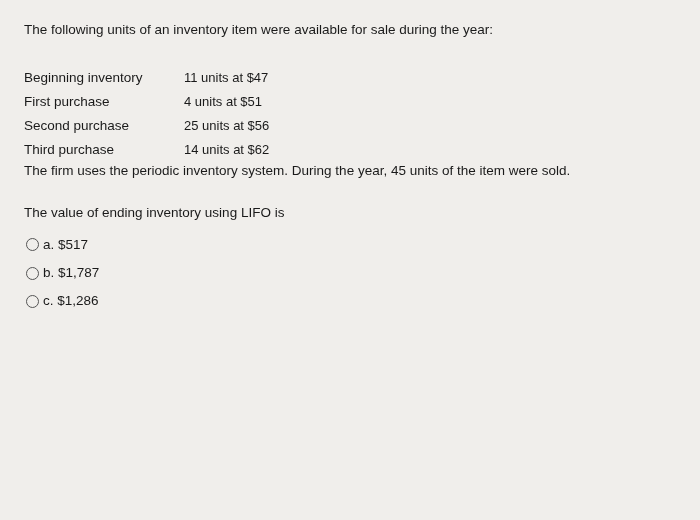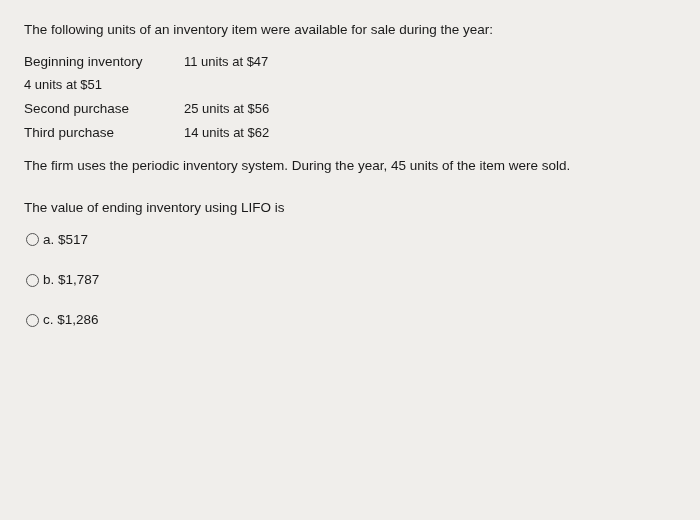--- a/index.html
+++ b/index.html
@@ -12,26 +12,25 @@
       width: 700px;
       height: 520px;
       background-color: #f0eeeb;
       font-family: Arial, sans-serif;
       font-size: 13.5px;
       color: #1a1a1a;
       padding: 20px 24px;
     }
 
     .intro-text {
-      margin-bottom: 10px;
+      margin-bottom: 26px;
       line-height: 1.5;
     }
 
     .inventory-table {
-      margin-bottom: 12px;
     }
 
     .inventory-row {
       display: flex;
       align-items: baseline;
       line-height: 1.75;
     }
 
     .inventory-label {
       width: 160px;
@@ -48,21 +47,21 @@
 
     .question {
       margin-bottom: 12px;
       line-height: 1.5;
       margin-top: 21px;
     }
 
     .options {
       display: flex;
       flex-direction: column;
-      gap: 20px;
+      gap: 8px;
       margin-left: 2px;
     }
 
     .option-item {
       display: flex;
       align-items: center;
       gap: 4px;
       font-size: 13.5px;
       line-height: 1.5;
     }
@@ -86,20 +85,21 @@
 
 <p class="intro-text">The following units of an inventory item were available for sale during the year:</p>
 
 <div class="inventory-table">
 
 <div class="inventory-row">
       <span class="inventory-label">Beginning inventory</span>
       <span class="inventory-value">11 units at $47</span>
     </div>
     <div class="inventory-row">
+      <span class="inventory-label">First purchase</span>
       <span class="inventory-value">4 units at $51</span>
     </div>
     <div class="inventory-row">
       <span class="inventory-label">Second purchase</span>
       <span class="inventory-value">25 units at $56</span>
     </div>
     <div class="inventory-row">
       <span class="inventory-label">Third purchase</span>
       <span class="inventory-value">14 units at $62</span>
     </div>

